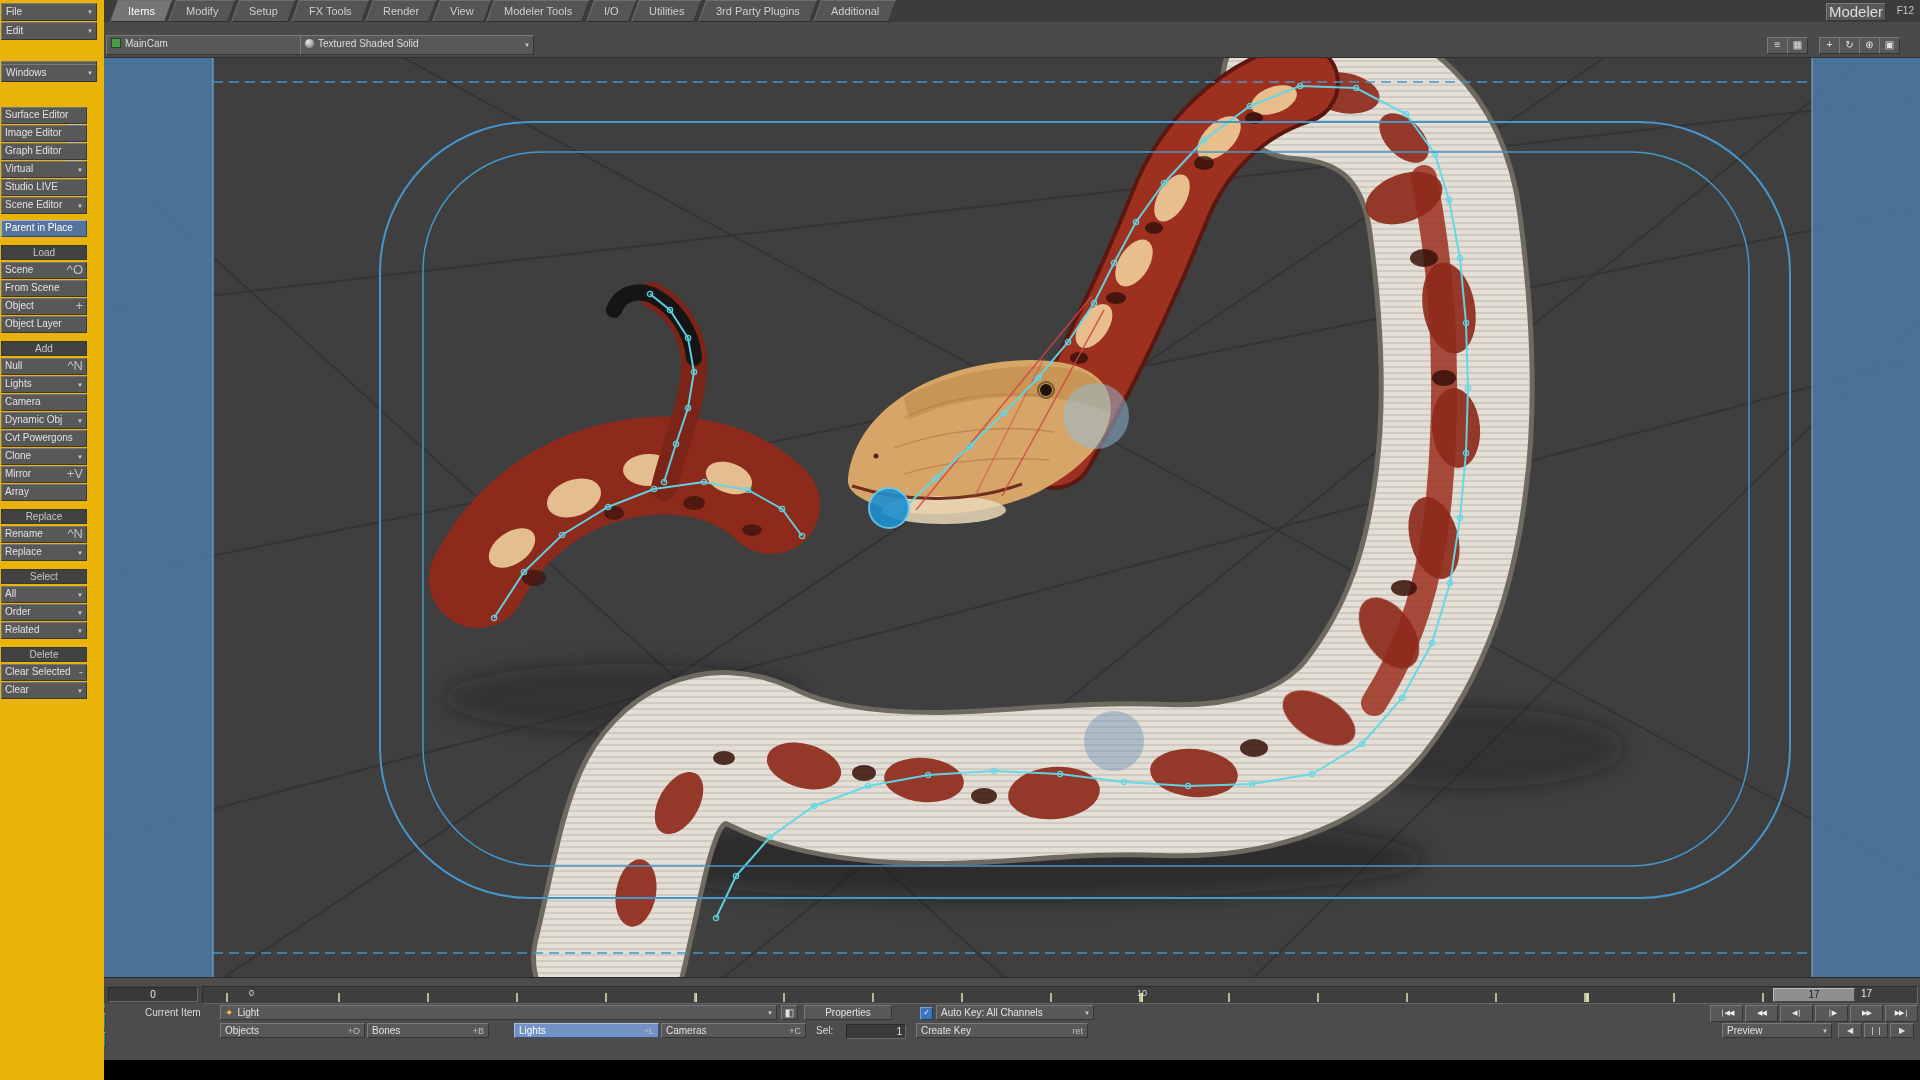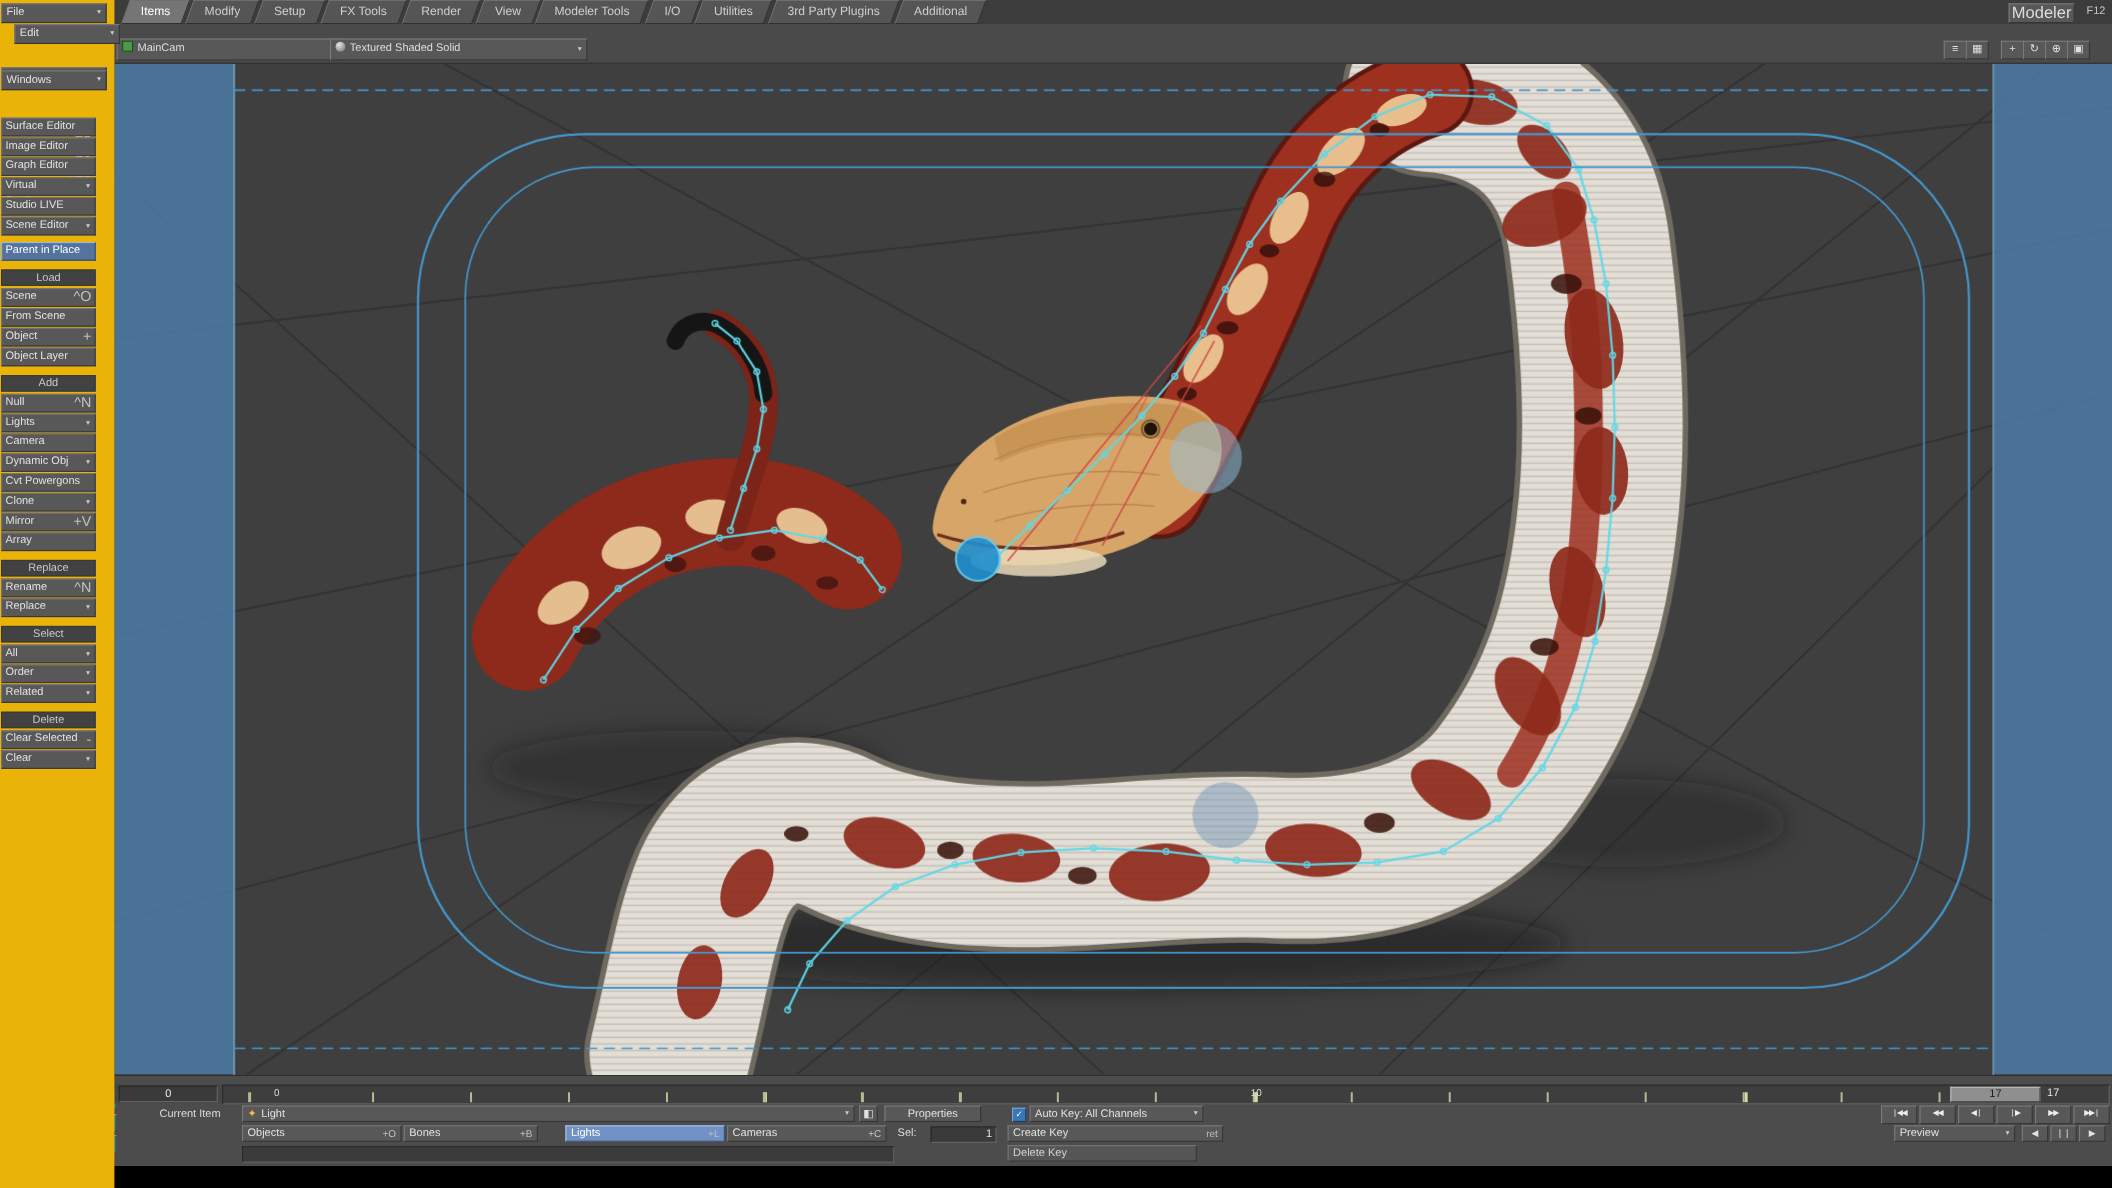--- a/index.html
+++ b/index.html
@@ -116,21 +116,21 @@
     <div class="icon-btn bev" style="right:132px;">≡</div>
     <div class="icon-btn bev" style="right:112px;">▦</div>
     <div class="icon-btn bev" style="right:80px;">+</div>
     <div class="icon-btn bev" style="right:60px;">↻</div>
     <div class="icon-btn bev" style="right:40px;">⊕</div>
     <div class="icon-btn bev" style="right:20px;">▣</div>
   </div>
 
   <div id="left-col">
     <div class="menu-btn bev" style="top:3px;"><span>File</span><span class="arr"></span></div>
-    <div class="menu-btn bev" style="top:22px;margin-left:12px;"><span>Edit</span><span class="arr"></span></div>
+    <div class="menu-btn bev" style="top:22px;"><span>Edit</span><span class="arr"></span></div>
     <div class="menu-btn bev" style="top:41px;margin-top:20px;"><span>Help</span><span class="arr"></span></div>
     <div class="menu-btn bev" style="top:64px;"><span>Windows</span><span class="arr"></span></div>
 
     <div id="side-list">
       <div class="s-item"><span>Surface Editor</span><span class="key">F5</span></div>
       <div class="s-item"><span>Image Editor</span><span class="key">F6</span></div>
       <div class="s-item"><span>Graph Editor</span><span class="key">^F2</span></div>
       <div class="s-item"><span>Virtual Studio</span><span class="arr"></span></div>
       <div class="s-item"><span>Studio LIVE</span></div>
       <div class="s-item"><span>Scene Editor</span><span class="arr"></span></div>
@@ -379,27 +379,23 @@
       </div>
     </div>
 
     <div class="brow" style="top:45px;">
       <div class="bbtn bev" style="left:116px;width:145px;"><span>Objects</span><span class="key">+O</span></div>
       <div class="bbtn bev" style="left:263px;width:122px;"><span>Bones</span><span class="key">+B</span></div>
       <div class="bbtn bev active" style="left:410px;width:145px;"><span>Lights</span><span class="key">+L</span></div>
       <div class="bbtn bev" style="left:557px;width:145px;"><span>Cameras</span><span class="key">+C</span></div>
       <span class="blabel" style="left:712px;">Sel:</span>
       <span class="bfield inset" style="left:742px;width:55px;">1</span>
-      <div class="bbtn bev" style="left:812px;width:196px;"><span>Create Key</span><span class="key">ret</span></div>
+      <div class="bbtn bev" style="left:812px;width:172px;"><span>Create Key</span><span class="key">ret</span></div>
       <div class="bbtn bev" style="left:1618px;width:110px;"><span>Preview</span><span class="arr"></span></div>
       <div class="bbtn bev" style="left:1734px;width:24px;text-align:center;padding:0;font-size:8px;">◀</div>
       <div class="bbtn bev" style="left:1760px;width:24px;text-align:center;padding:0;font-size:8px;">❘❘</div>
       <div class="bbtn bev" style="left:1786px;width:24px;text-align:center;padding:0;font-size:8px;">▶</div>
     </div>
 
-    <div class="brow" style="top:63px;opacity:0.9;">
-      <div class="bfield inset" style="left:116px;width:588px;text-align:left;"></div>
-      <div class="bbtn bev" style="left:812px;width:172px;"><span>Delete Key</span></div>
-    </div>
   </div>
 
   <div id="black-bar"></div>
 </div>
 
 </body></html>

